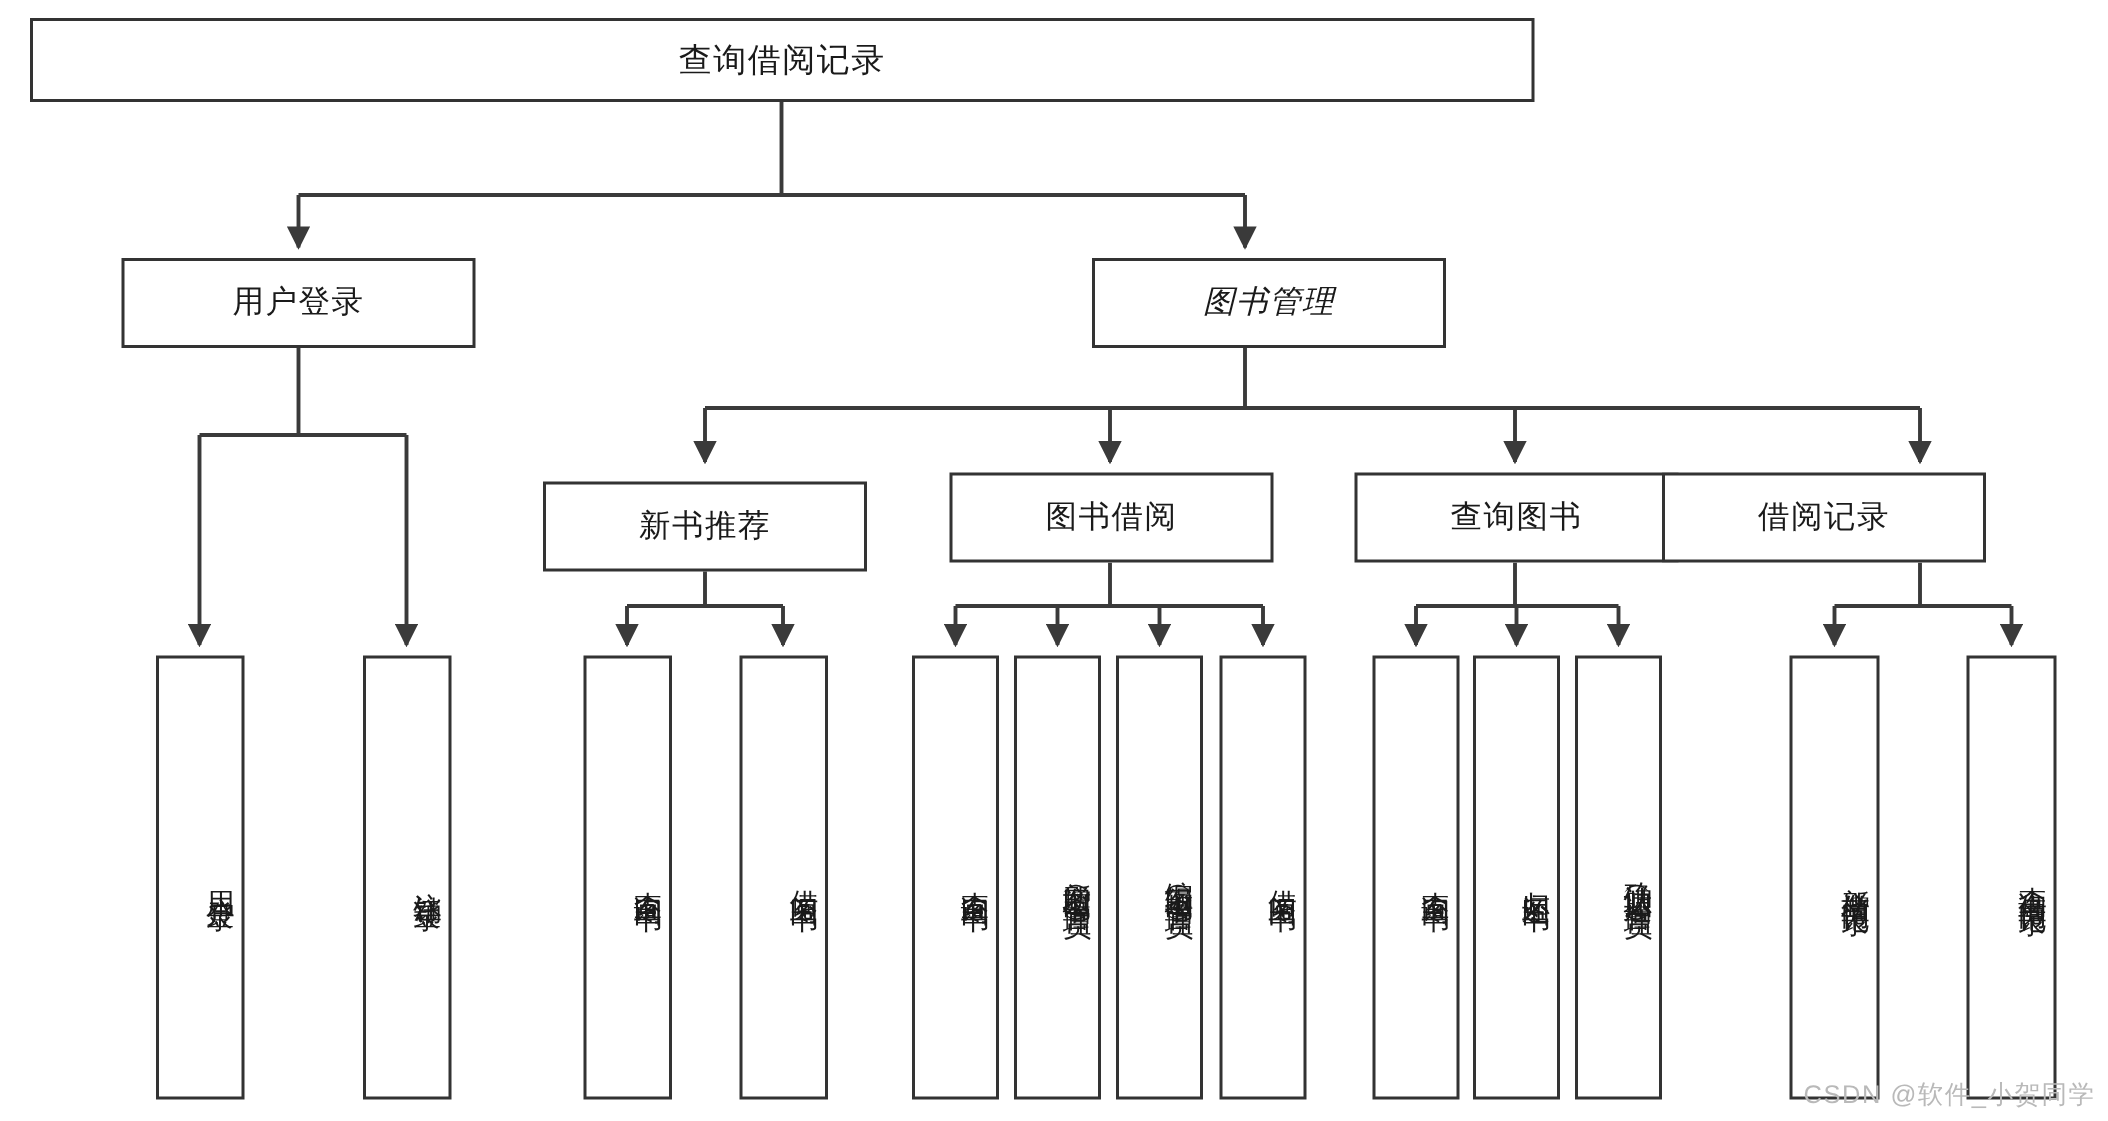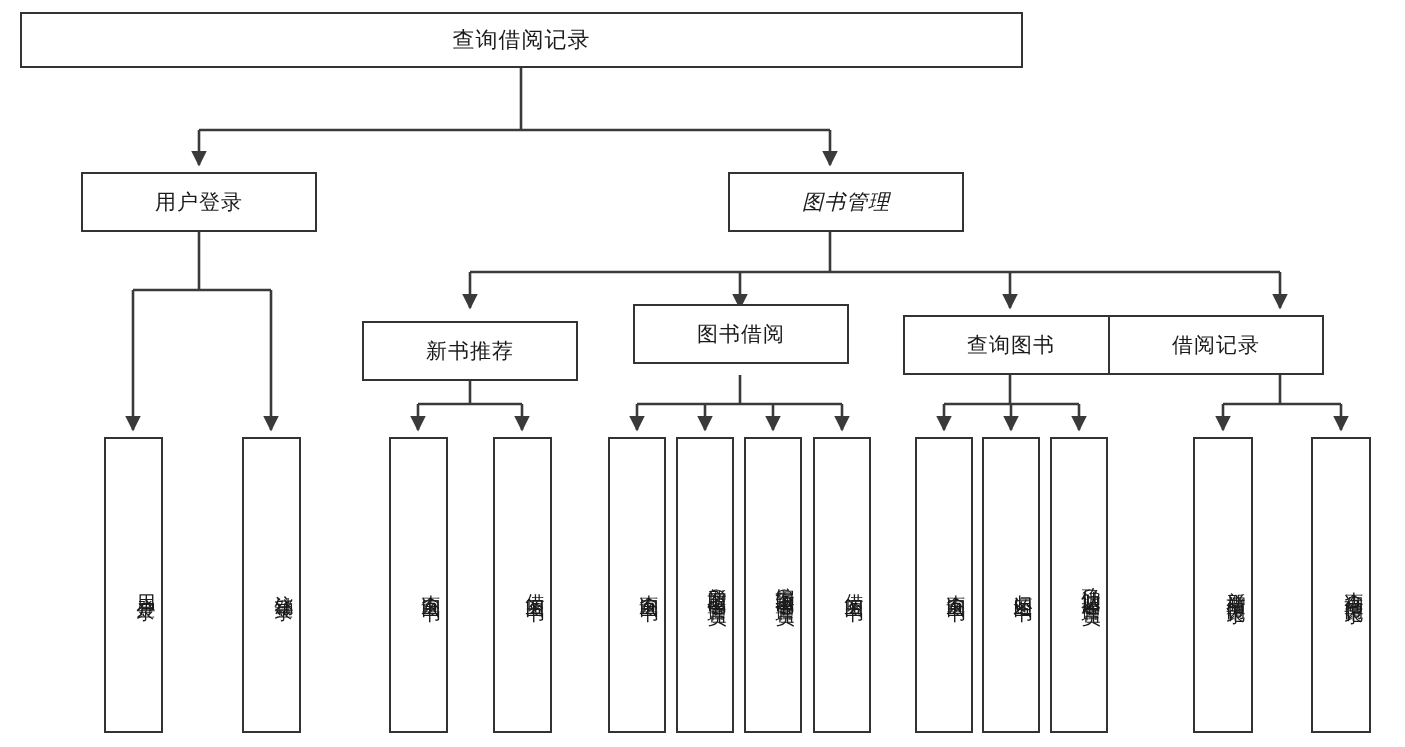--- a/index.html
+++ b/index.html
@@ -135,21 +135,21 @@
   <div class="node horiz" style="left:81px; top:172px; width:236px; height:60px;">
     <span>用户登录</span>
   </div>
   <div class="node horiz" style="left:728px; top:172px; width:236px; height:60px;font-style:italic;">
     <span>图书管理</span>
   </div>
 
   <div class="node horiz" style="left:362px; top:321px; width:216px; height:60px;">
     <span>新书推荐</span>
   </div>
-  <div class="node horiz" style="left:633px; top:304px; width:216px; height:60px;">
+  <div class="node horiz" style="left:633px; top:315px; width:216px; height:60px;">
     <span>图书借阅</span>
   </div>
   <div class="node horiz" style="left:903px; top:315px; width:216px; height:60px;">
     <span>查询图书</span>
   </div>
   <div class="node horiz" style="left:1108px; top:315px; width:216px; height:60px;">
     <span>借阅记录</span>
   </div>
 
   <div class="node vert" style="left:104px; top:437px; width:59px; height:296px;">
@@ -189,13 +189,14 @@
     <span class="vtext">确认归还（管理员）</span>
   </div>
 
   <div class="node vert" style="left:1193px; top:437px; width:60px; height:296px;">
     <span class="vtext">新增借阅记录</span>
   </div>
   <div class="node vert" style="left:1311px; top:437px; width:60px; height:296px;">
     <span class="vtext">查询借阅记录</span>
   </div>
 
+  <div class="watermark">CSDN @软件_小贺同学</div>
 </div>
 
 </body></html>

